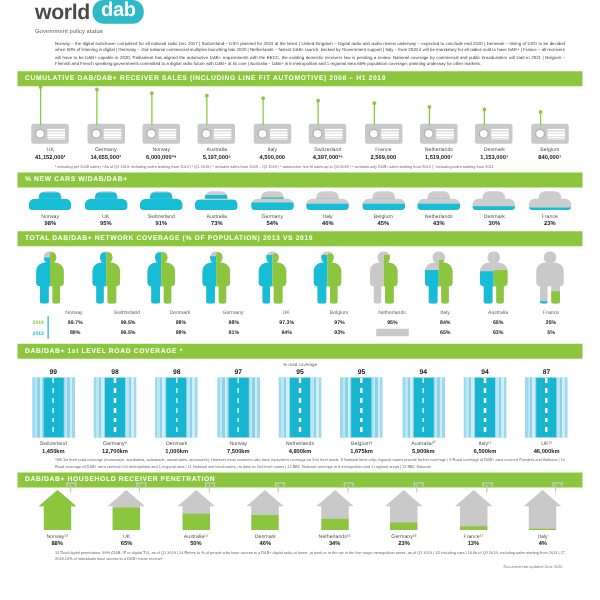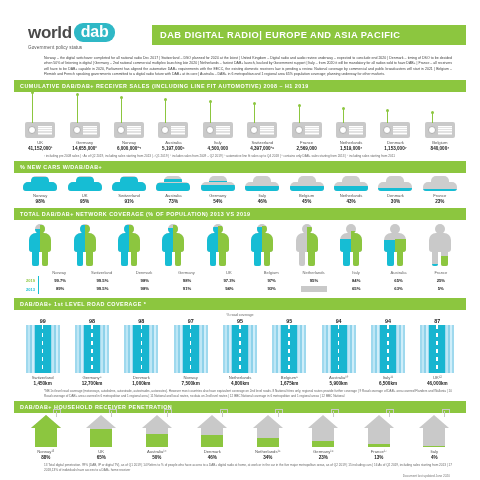--- a/index.html
+++ b/index.html
@@ -5,21 +5,21 @@
   * { box-sizing: border-box; margin: 0; padding: 0; }
   body {
     width: 480px; height: 480px;
     background: #ffffff;
     font-family: "Liberation Sans", sans-serif;
     overflow: hidden;
   }
   .page { position: relative; width: 480px; height: 480px; padding: 0 14px; }
 
   
-  .header { display: flex; align-items: flex-start; padding: 23px 0 2px 14px; }
+  .header { display: flex; align-items: flex-start; padding: 0 0 2px 14px; }
   .logo-block { width: 118px; flex: 0 0 118px; }
   .logo { display: flex; align-items: center; font-size: 17px; font-weight: bold;
           letter-spacing: -.3px; color: #3a3a3a; line-height: 1; }
   .logo .world { color: #4a4a4a; }
   .logo .dab-pill { background: #2fb8c6; color: #ffffff; border-radius: 9px;
         padding: 1px 7px 2px 7px; margin-left: 2px; font-size: 16px; }
   .logo-sub { font-size: 4.6px; color: #555; margin-top: 3px; letter-spacing: .1px; }
   .title-bar { flex: 1; background: #8cc63f; color: #ffffff; font-size: 9.3px;
         font-weight: bold; letter-spacing: .45px; padding: 5px 8px; margin-left: 6px;
         margin-top: 2px; }
@@ -125,21 +125,20 @@
 <div class="page">
 
   <div class="header">
     <div class="logo-block">
       <div class="logo">
         <span class="world">world</span>
         <span class="dab-pill">dab</span>
       </div>
       <div class="logo-sub">Government policy status</div>
     </div>
-    <div class="title-bar">DAB DIGITAL RADIO| EUROPE AND ASIA PACIFIC</div>
   </div>
 
   <div class="intro">Norway – the digital switchover completed for all national radio Dec 2017  |  Switzerland – DSO planned for 2024 at the latest  |  United Kingdom – Digital radio and audio review underway – expected to conclude end 2020  |  Denmark – timing of DSO to be decided when 50% of listening is digital  |  Germany – 2nd national commercial multiplex launching late 2020  |  Netherlands – fastest DAB+ launch, backed by Government support  |  Italy – from 2020 it will be mandatory for all radios sold to have DAB+  |  France – all receivers will have to be DAB+ capable in 2020, Parliament has aligned the automotive DAB+ requirements with the EECC, the existing domestic receivers law is pending a review. National coverage by commercial and public broadcasters will start in 2021  |  Belgium – Flemish and French speaking governments committed to a digital radio future with DAB+ at its core  |  Australia – DAB+ in 6 metropolitan and 1 regional area 65% population coverage; planning underway for other markets.</div>
 
   <div class="bar">CUMULATIVE DAB/DAB+ RECEIVER SALES (INCLUDING LINE FIT AUTOMOTIVE) 2008 – H1 2019</div>
   <div class="sec-receivers">
     <div class="row" id="receivers-row">
         <div class="cell">
       <div class="radio-wrap">
         <div class="radio">

